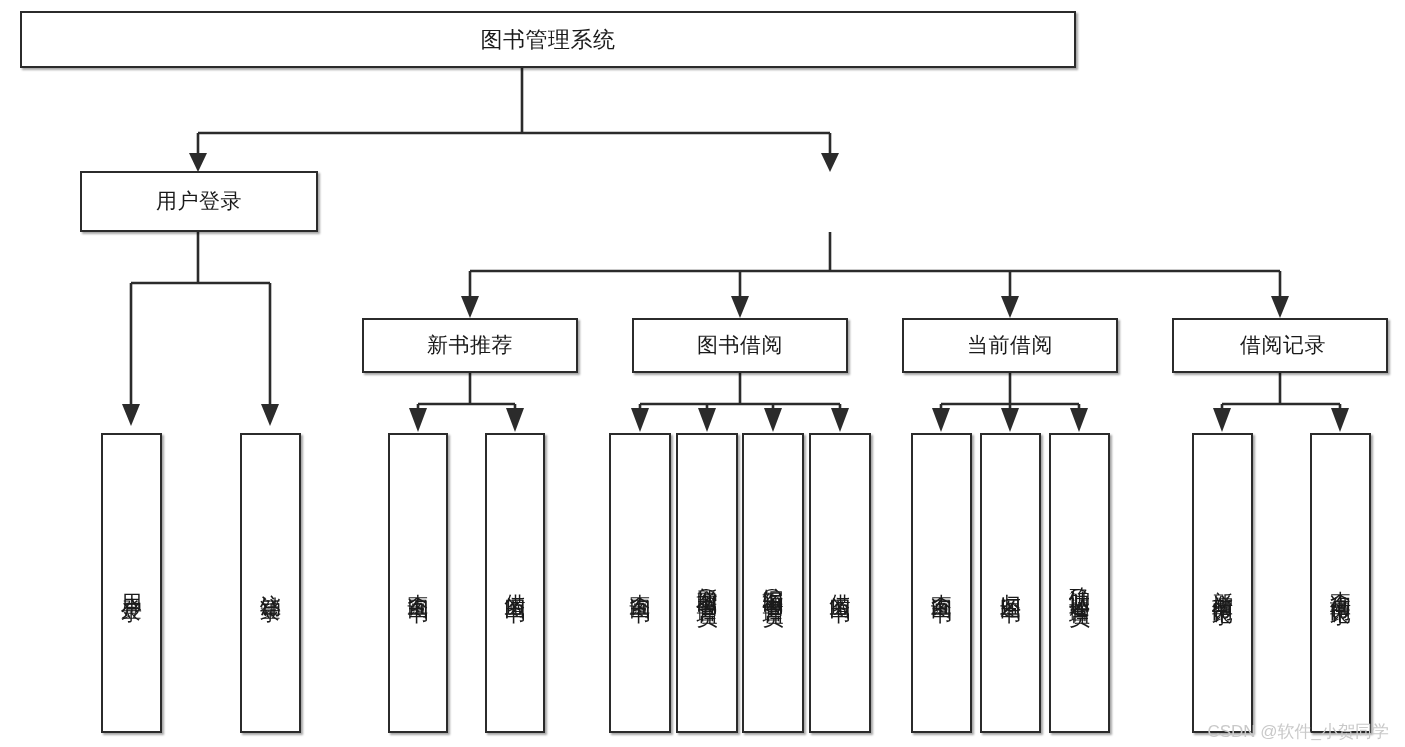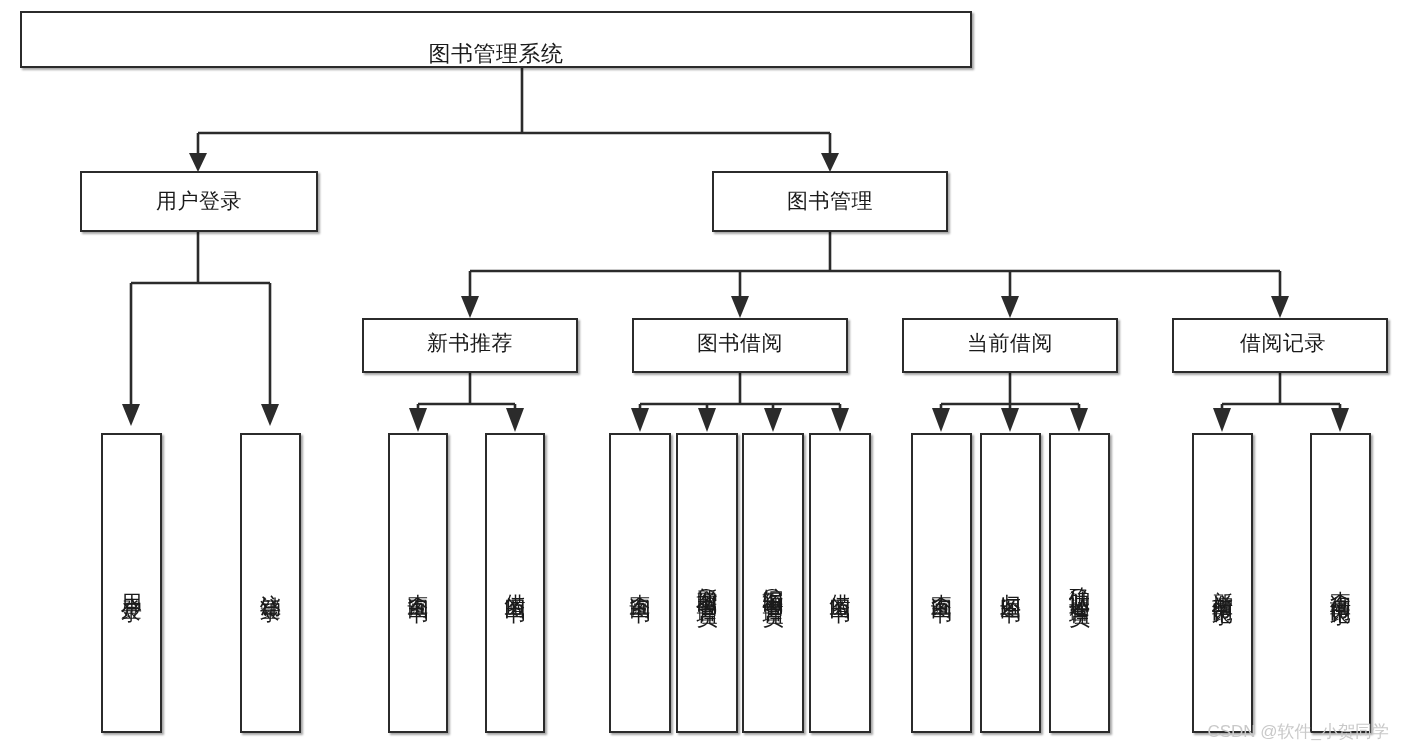--- a/index.html
+++ b/index.html
@@ -39,21 +39,21 @@
     color: #1a1a1a;
   }
   .node-box.vertical .node-label {
     writing-mode: vertical-rl;
     text-orientation: upright;
     letter-spacing: 3px;
     font-size: 21px;
   }
   .node-box.title .node-label { font-size: 22px; }
   .node-box.level2 .node-label { font-size: 21px; }
-  .node-box.level3 .node-label { font-size: 21px; font-family: Liberation Mono, monospace; }
+  .node-box.level3 .node-label { font-size: 21px; }
 
   #connector-layer {
     position: absolute;
     left: 0; top: 0;
     width: 1405px;
     height: 747px;
     pointer-events: none;
   }
   #connector-layer path, #connector-layer line {
     stroke: #2b2b2b;
@@ -134,30 +134,27 @@
     <polygon class="arrow-head" points="1070,408 1088,408 1079,432"></polygon>
 
     <path d="M 1280 373 L 1280 404"></path>
     <path d="M 1222 404 L 1340 404"></path>
     <path d="M 1222 404 L 1222 412"></path>
     <polygon class="arrow-head" points="1213,408 1231,408 1222,432"></polygon>
     <path d="M 1340 404 L 1340 412"></path>
     <polygon class="arrow-head" points="1331,408 1349,408 1340,432"></polygon>
   </svg>
 
-  <div class="node-box title" style="left:20px; top:11px; width:952px; height:57px;align-items:flex-end;">
+  <div class="node-box title" style="left:20px; top:11px; width:1056px; height:57px;">
     <span class="node-label">图书管理系统</span>
   </div>
 
   <div class="node-box level2" style="left:80px; top:171px; width:238px; height:61px;">
     <span class="node-label">用户登录</span>
   </div>
-  <div class="node-box level2" style="left:712px; top:171px; width:236px; height:61px;">
-    <span class="node-label">图书管理</span>
-  </div>
 
   <div class="node-box level3" style="left:362px; top:318px; width:216px; height:55px;">
     <span class="node-label">新书推荐</span>
   </div>
   <div class="node-box level3" style="left:632px; top:318px; width:216px; height:55px;">
     <span class="node-label">图书借阅</span>
   </div>
   <div class="node-box level3" style="left:902px; top:318px; width:216px; height:55px;">
     <span class="node-label">当前借阅</span>
   </div>

